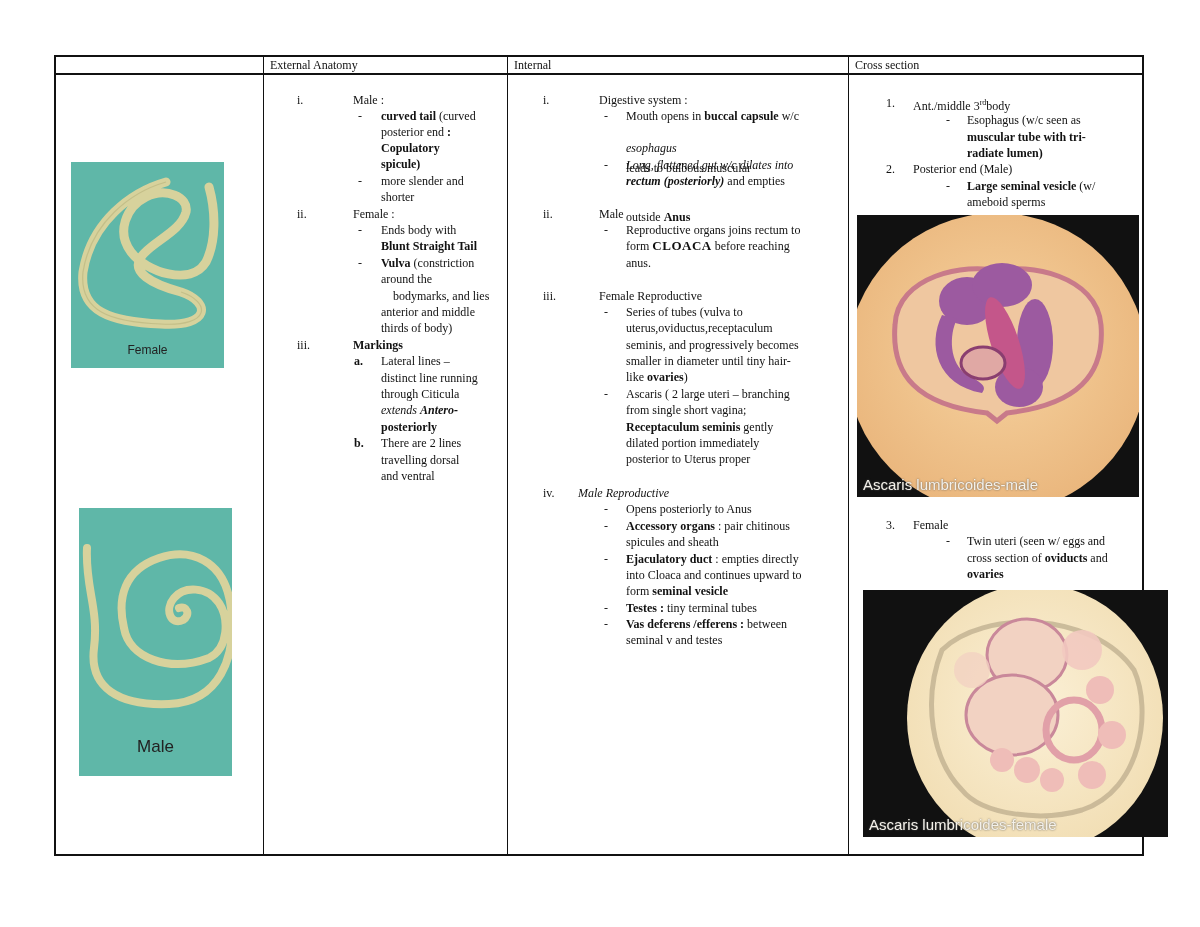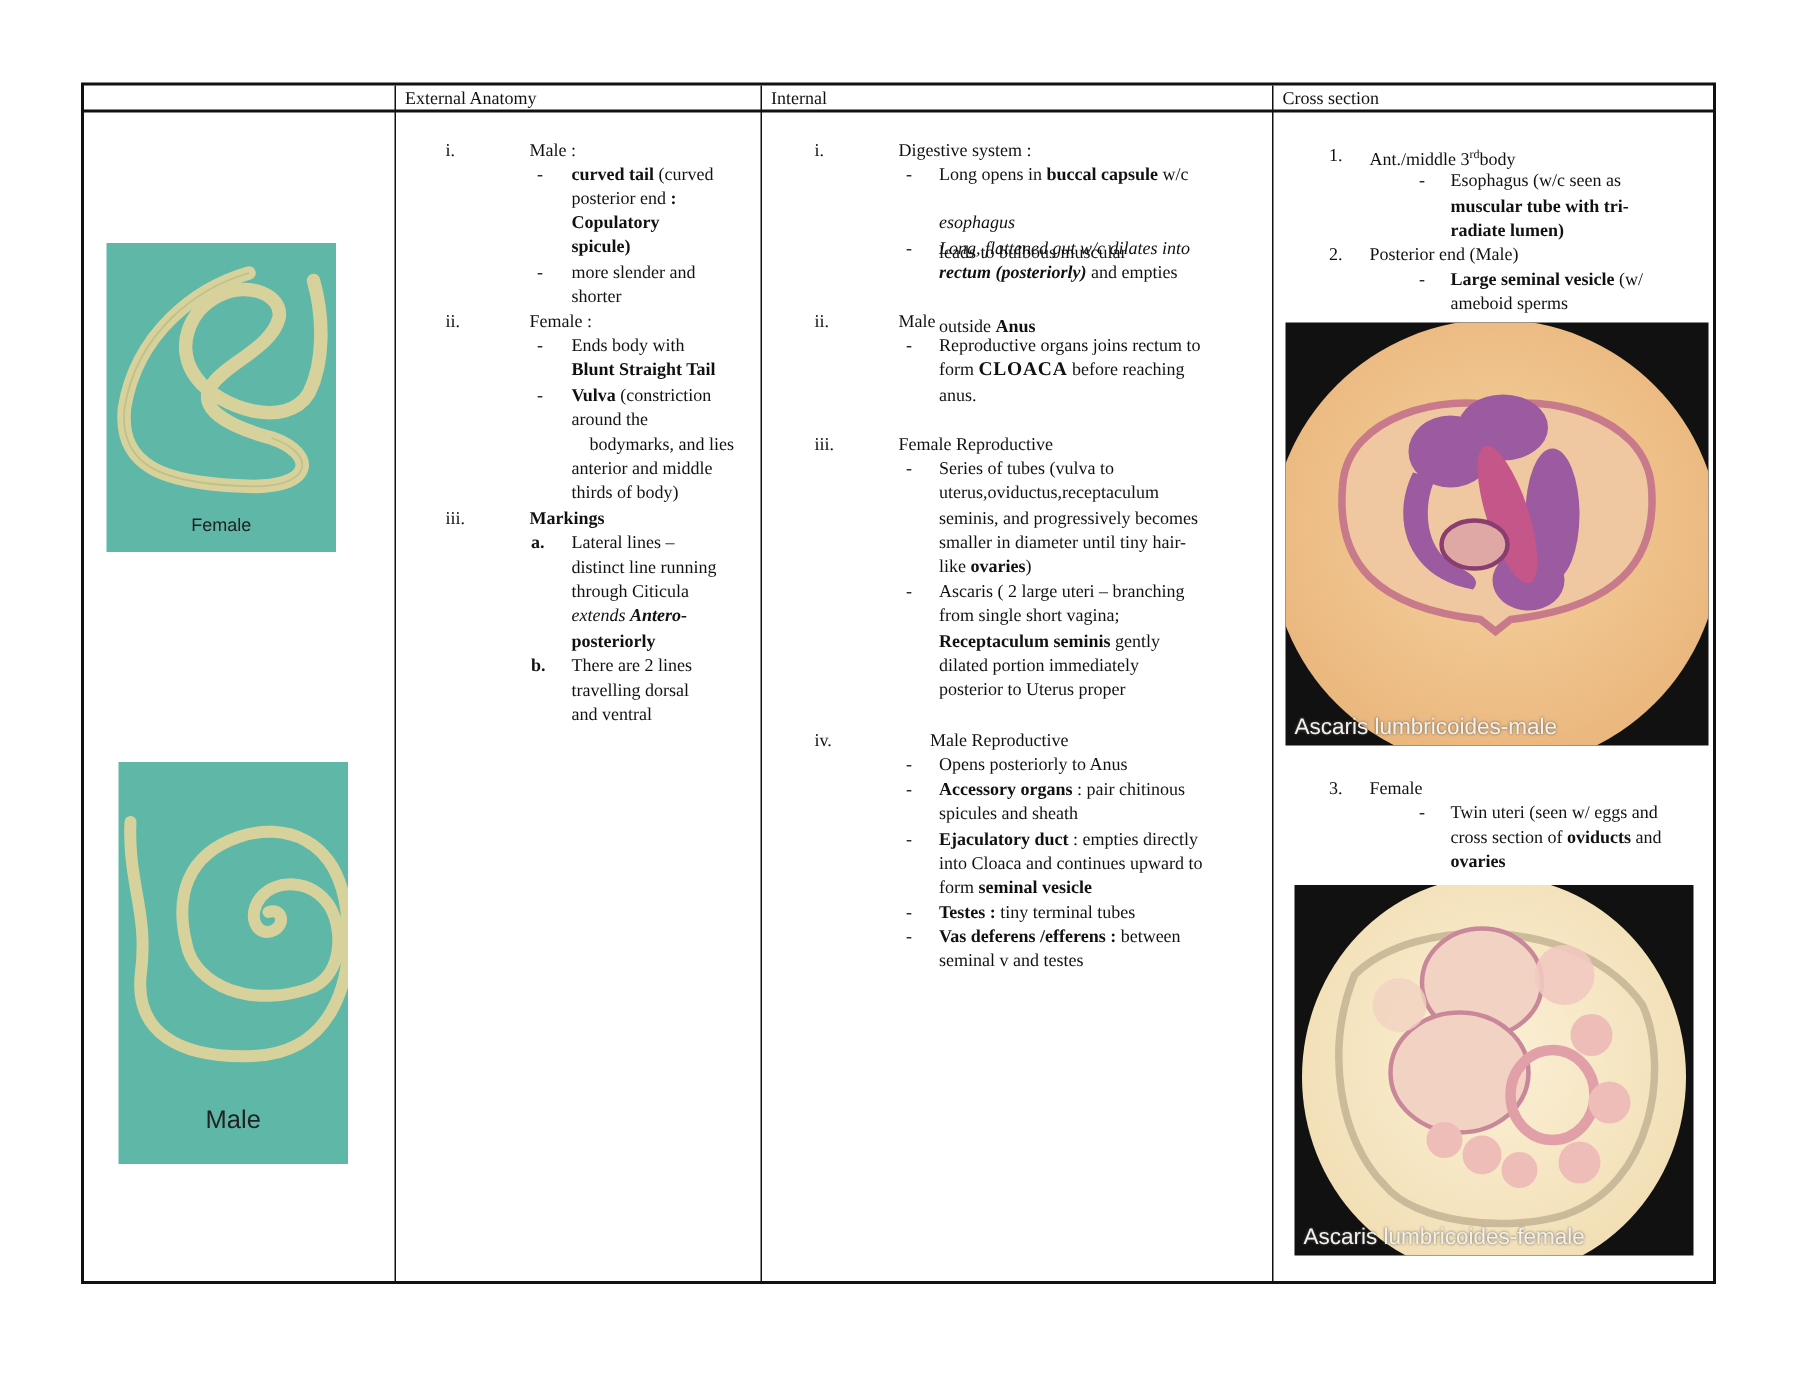--- a/index.html
+++ b/index.html
@@ -100,21 +100,21 @@
     <div class="item" style="left:325px; top:378px;">There are 2 lines</div>
     <div class="item" style="left:325px; top:395px;">travelling dorsal</div>
     <div class="item" style="left:325px; top:411px;">and ventral</div>
   </div>
 
   <div>
     <div class="item" style="left:487px; top:35px;">i.</div>
     <div class="item" style="left:543px; top:35px;">Digestive system :</div>
 
     <div class="item" style="left:548px; top:51px;">-</div>
-    <div class="item" style="left:570px; top:51px;"><span>Long opens in </span><b>buccal capsule</b><span> w/c</span></div>
+    <div class="item" style="left:570px; top:51px;"><span>Mouth opens in </span><b>buccal capsule</b><span> w/c</span></div>
     <div class="item" style="left:570px; top:67px;margin-top:36px;">leads to bulbous muscular</div>
     <div class="item" style="left:570px; top:83px;"><i>esophagus</i></div>
 
     <div class="item" style="left:548px; top:100px;">-</div>
     <div class="item" style="left:570px; top:100px;"><i>Long, flattened gut  w/c dilates into</i></div>
     <div class="item" style="left:570px; top:116px;"><b><i>rectum (posteriorly)</i></b><span>  and empties</span></div>
     <div class="item" style="left:570px; top:132px;margin-top:20px;"><span>outside </span><b>Anus</b></div>
 
     <div class="item" style="left:487px; top:149px;">ii.</div>
     <div class="item" style="left:543px; top:149px;">Male</div>
@@ -133,21 +133,21 @@
     <div class="item" style="left:570px; top:312px;"><span>like </span><b>ovaries</b><span>)</span></div>
 
     <div class="item" style="left:548px; top:329px;">-</div>
     <div class="item" style="left:570px; top:329px;">Ascaris ( 2 large uteri – branching</div>
     <div class="item" style="left:570px; top:345px;">from single short vagina;</div>
     <div class="item" style="left:570px; top:362px;"><b>Receptaculum seminis</b><span> gently</span></div>
     <div class="item" style="left:570px; top:378px;">dilated portion immediately</div>
     <div class="item" style="left:570px; top:394px;">posterior to Uterus proper</div>
 
     <div class="item" style="left:487px; top:428px;">iv.</div>
-    <div class="item" style="left:564px; top:428px;">Male Reproductive</div>
+    <div class="item" style="left:522px; top:428px;font-style:italic;">Male Reproductive</div>
     <div class="item" style="left:548px; top:444px;">-</div>
     <div class="item" style="left:570px; top:444px;">Opens posteriorly to Anus</div>
     <div class="item" style="left:548px; top:461px;">-</div>
     <div class="item" style="left:570px; top:461px;"><b>Accessory organs</b><span> : pair chitinous</span></div>
     <div class="item" style="left:570px; top:477px;">spicules and sheath</div>
     <div class="item" style="left:548px; top:494px;">-</div>
     <div class="item" style="left:570px; top:494px;"><b>Ejaculatory duct</b><span> : empties directly</span></div>
     <div class="item" style="left:570px; top:510px;">into Cloaca and continues upward to</div>
     <div class="item" style="left:570px; top:526px;"><span>form </span><b>seminal vesicle</b></div>
     <div class="item" style="left:548px; top:543px;">-</div>
@@ -191,21 +191,21 @@
       <div class="cap">Ascaris lumbricoides-male</div>
     </div>
 
     <div class="item" style="left:830px; top:460px;">3.</div>
     <div class="item" style="left:857px; top:460px;">Female</div>
     <div class="item" style="left:890px; top:476px;">-</div>
     <div class="item" style="left:911px; top:476px;">Twin uteri (seen w/ eggs and</div>
     <div class="item" style="left:911px; top:493px;"><span>cross section of </span><b>oviducts</b><span> and</span></div>
     <div class="item" style="left:911px; top:509px;"><b>ovaries</b></div>
 
-    <div class="micro" style="left:807px; top:533px; width:266px; height:247px;">
+    <div class="micro" style="left:807px; top:533px; width:266px; height:247px;padding-left:39px;">
       <svg width="266" height="247" viewBox="0 0 266 247">
         <defs>
           <radialGradient id="fg" cx="50%" cy="45%" r="60%">
             <stop offset="0%" stop-color="#fbf0d6"></stop>
             <stop offset="100%" stop-color="#f1ddb2"></stop>
           </radialGradient>
         </defs>
         <ellipse cx="133" cy="128" rx="128" ry="134" fill="url(#fg)"></ellipse>
         <path d="M40 60 C80 20,190 20,232 80 C250 120,240 200,180 220 C140 232,80 225,60 200 C30 170,20 110,40 60 Z" fill="none" stroke="#b9a98a" stroke-width="5" opacity="0.7"></path>
         <ellipse cx="125" cy="65" rx="40" ry="36" fill="#f2d2c2" stroke="#c9889a" stroke-width="3"></ellipse>

